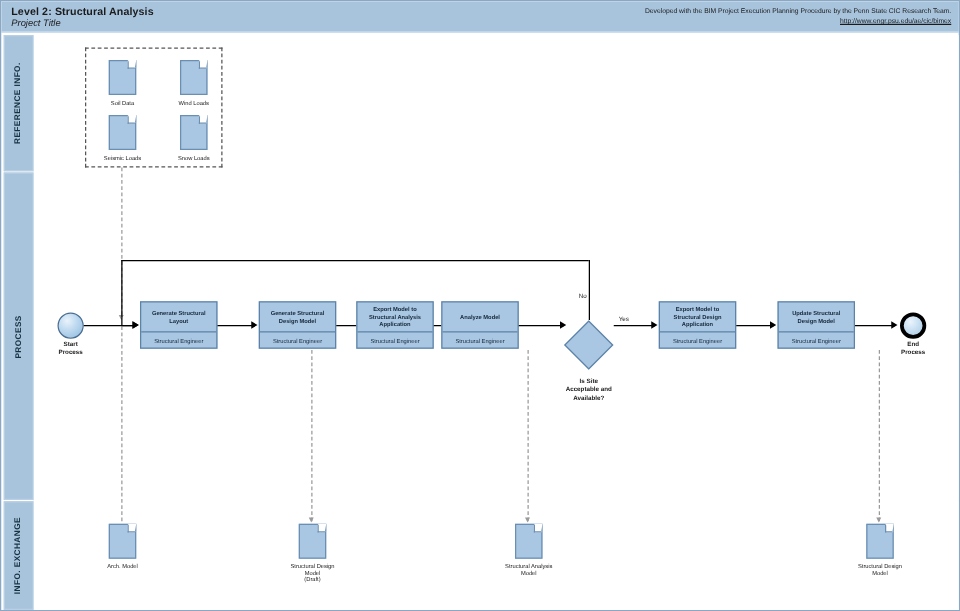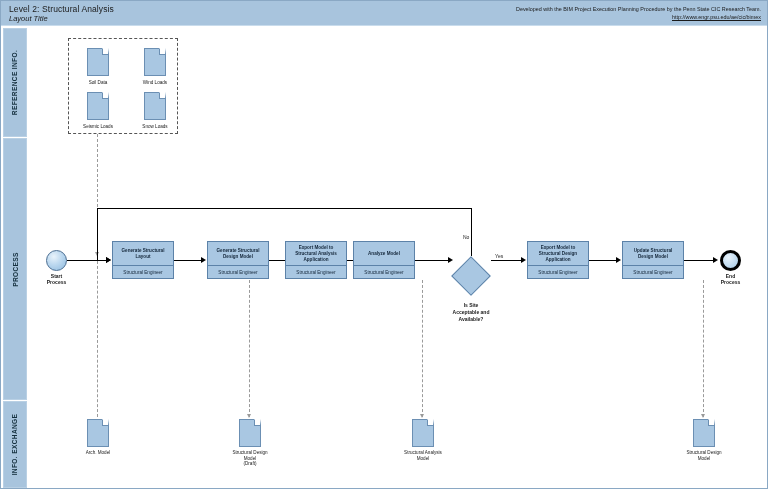--- a/index.html
+++ b/index.html
@@ -26,21 +26,21 @@
     left: 0; top: 0;
     width: 768px; height: 25px;
     background: #a8c4dd;
     border-bottom: 1px solid #c9dcec;
     box-sizing: border-box;
   }
   #header-title {
     position: absolute;
     left: 8px; top: 3px;
     font-size: 8.5px;
-    font-weight: normal;
+    font-weight: bold;
     color: #1b1b1b;
     letter-spacing: .1px;
   }
   #header-subtitle {
     position: absolute;
     left: 8px; top: 13px;
     font-size: 7.5px;
     font-style: italic;
     color: #1b1b1b;
   }
@@ -276,21 +276,21 @@
     border-right: 2.6px solid transparent;
   }
 </style>
 </head>
 <body>
 
 <div id="page">
 
   <div id="header">
     <div id="header-title">Level 2: Structural Analysis</div>
-    <div id="header-subtitle">Layout Title</div>
+    <div id="header-subtitle">Project Title</div>
     <div id="credit-line">Developed with the BIM Project Execution Planning Procedure by the Penn State CIC Research Team.</div>
     <div id="credit-url">http://www.engr.psu.edu/ae/cic/bimex</div>
   </div>
 
   <div class="lane-label" id="lane-ref">
     <span>REFERENCE INFO.</span>
   </div>
   <div class="lane-label" id="lane-proc">
     <span>PROCESS</span>
   </div>

